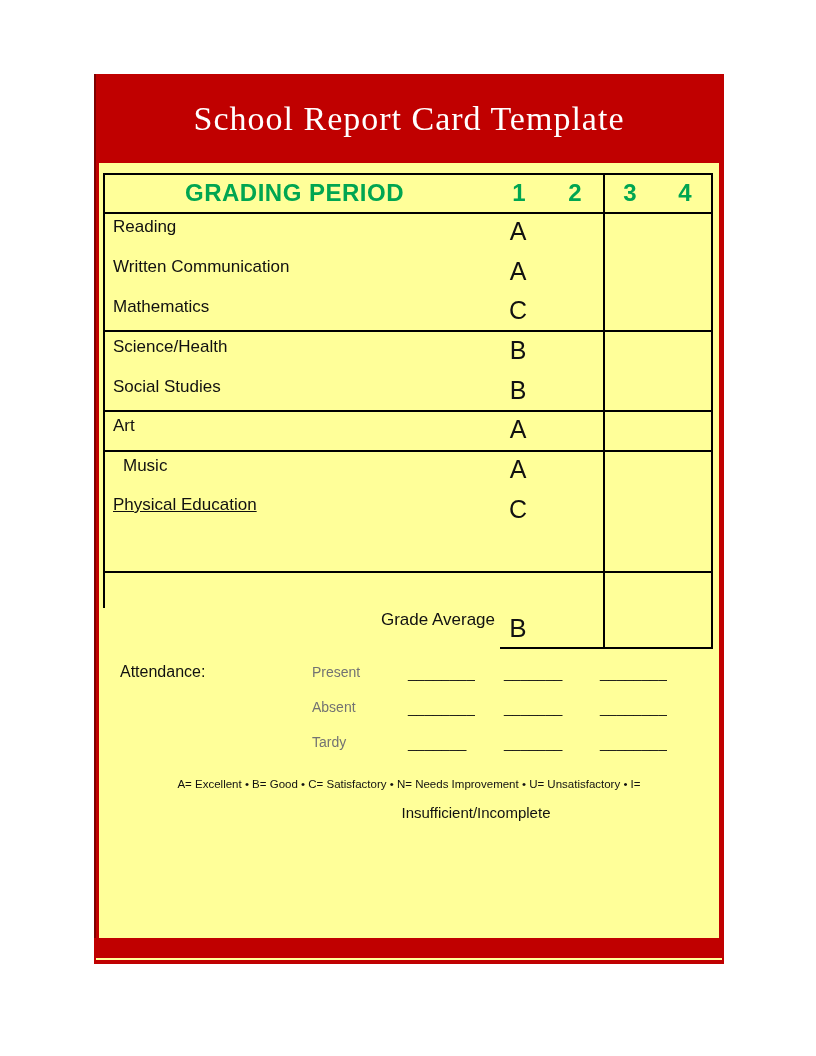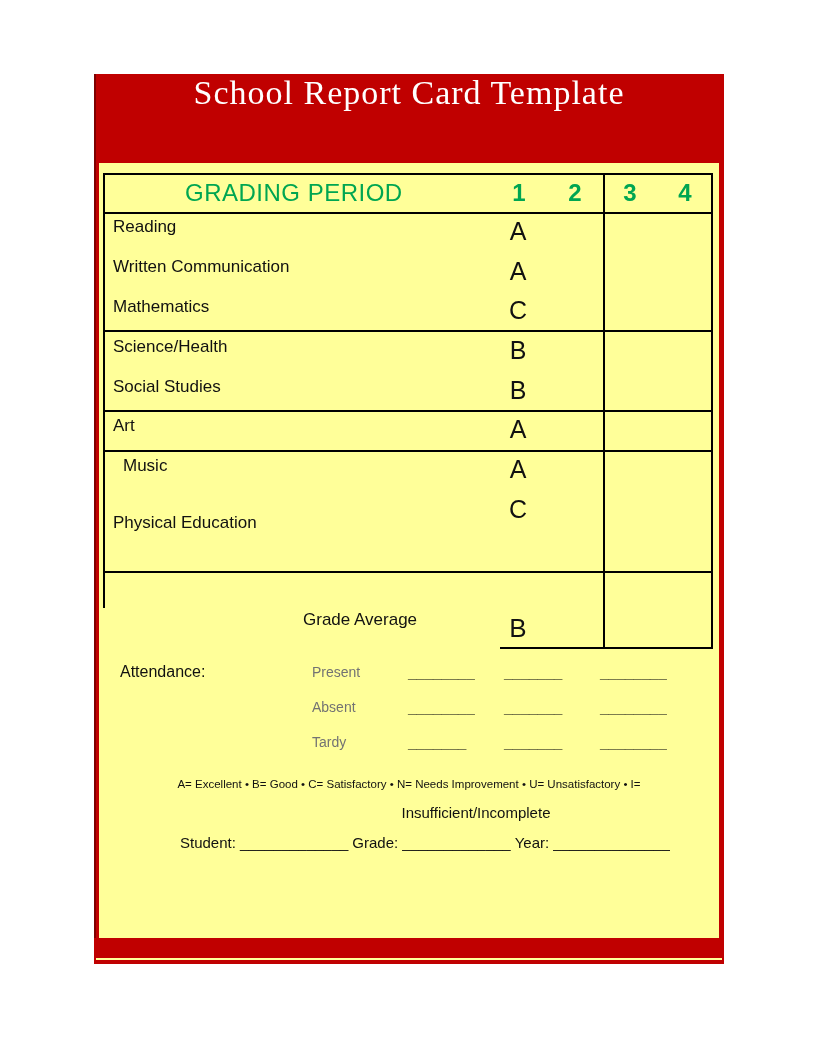--- a/index.html
+++ b/index.html
@@ -5,21 +5,21 @@
   * { margin:0; padding:0; box-sizing:border-box; }
   body { background:#fff; }
   .page {
     position:relative; width:816px; height:1056px; background:#ffffff;
     font-family:"Liberation Sans", sans-serif; color:#000; overflow:hidden;
   }
   
   .red-frame { position:absolute; left:94px; top:74px; width:630px; height:890px; background:#c00000; }
   .left-edge  { position:absolute; left:94px; top:74px; width:2px;  height:890px; background:#7f0000; }
   .title-band { position:absolute; left:94px; top:74px; width:630px; height:89px;
-                display:flex; justify-content:center; }
+                display:flex; align-items:center; justify-content:center; }
   .title-band h1 { font-family:"Liberation Serif", serif; font-weight:400;
                    font-size:34px; color:#ffffff; letter-spacing:1px; }
   .body-yellow { position:absolute; left:99px; top:163px; width:620px; height:775px; background:#ffff99; }
   .footer-band { position:absolute; left:94px; top:938px; width:630px; height:26px; background:#c00000; }
   .footer-line { position:absolute; left:2px; right:2px; bottom:4px; height:2px; background:#ffff99; }
 
   
   .gtable { position:absolute; left:103px; top:173px; width:610px; height:476px; }
   .hline { position:absolute; height:2px; background:#000; left:0; width:610px; }
   .vline { position:absolute; width:2px;  background:#000; top:0; }
@@ -27,44 +27,44 @@
   .l-r1   { top:39px; }
   .l-r2   { top:157px; }
   .l-r3   { top:237px; }
   .l-r4   { top:277px; }
   .l-r5   { top:398px; }
   .l-bot  { top:474px; left:397px; width:213px; }
   .l-left { left:0; height:435px; }
   .l-div  { left:500px; height:476px; }
   .l-right{ left:608px; height:476px; }
 
-  .ghead { position:absolute; left:82px; top:6px; font-size:24px; font-weight:normal;
+  .ghead { position:absolute; left:82px; top:6px; font-size:24px; font-weight:bold;
            color:#00a651; letter-spacing:0.5px; }
   .pnum  { position:absolute; top:6px; width:24px; text-align:center;
            font-size:24px; font-weight:bold; color:#00a651; }
   .p0 { left:404px; } .p1 { left:460px; } .p2 { left:515px; } .p3 { left:570px; }
 
   .subj { position:absolute; left:10px; font-size:17px; color:#111; }
   .s0 { top:44px; }  .s1 { top:84px; }  .s2 { top:124px; } .s3 { top:164px; }
-  .s4 { top:204px; } .s5 { top:243px; } .s6 { top:283px;margin-left:10px; } .s7 { top:340px; }
+  .s4 { top:204px; } .s5 { top:243px; } .s6 { top:283px;margin-left:10px; } .s7 { top:322px;text-decoration:underline; }
 
   .grade { position:absolute; left:395px; width:40px; text-align:center;
            font-size:25px; line-height:29px; color:#111; }
   .g0 { top:44px; }  .g1 { top:84px; }  .g2 { top:123px; } .g3 { top:163px; }
   .g4 { top:203px; } .g5 { top:242px; } .g6 { top:282px; } .g7 { top:322px; }
 
   .avg-label { position:absolute; left:200px; top:437px; width:192px;
-               text-align:left; font-size:17px; color:#111; }
+               text-align:right; font-size:17px; color:#111; }
   .avg-grade { position:absolute; left:395px; top:440px; width:40px;
                text-align:center; font-size:26px; line-height:30px; color:#111; }
 
   
   .att-label { position:absolute; left:120px; top:663px; font-size:16px; color:#111; }
   .att-row-label { position:absolute; left:312px; font-size:14px; color:#737373; }
-  .att-blank { position:absolute; font-size:15px; color:#111; letter-spacing:0;font-weight:bold; }
+  .att-blank { position:absolute; font-size:15px; color:#111; letter-spacing:0; }
   .r0 { top:664px; } .r1 { top:699px; } .r2 { top:734px; }
   .c1 { left:408px; } .c2 { left:504px; } .c3 { left:600px; }
 
   
   .legend1 { position:absolute; left:99px; top:778px; width:620px;
              text-align:center; font-size:11.5px; color:#111; }
   .legend2 { position:absolute; left:99px; top:804px; width:748px;
              text-align:center; font-size:15px; color:#111;padding-left:6px; }
   .sig-line { position:absolute; left:180px; top:834px; font-size:15px;
               color:#111; white-space:nowrap; }
@@ -137,21 +137,18 @@
   <div class="att-blank r1 c3">________</div>
 
   <div class="att-row-label r2">Tardy</div>
   <div class="att-blank r2 c1">_______</div>
   <div class="att-blank r2 c2">_______</div>
   <div class="att-blank r2 c3">________</div>
 
   <div class="legend1">A= Excellent • B= Good • C= Satisfactory • N= Needs Improvement • U= Unsatisfactory • I=</div>
   <div class="legend2">Insufficient/Incomplete</div>
 
-  <div class="sig-line">
-    <span>Student:</span><span>_____________</span><span>Grade:</span><span>_____________</span><span>Year:</span><span>______________</span>
-  </div>
 
   <div class="footer-band">
     <div class="footer-line"></div>
   </div>
 
 </div>
 
 </body></html>

